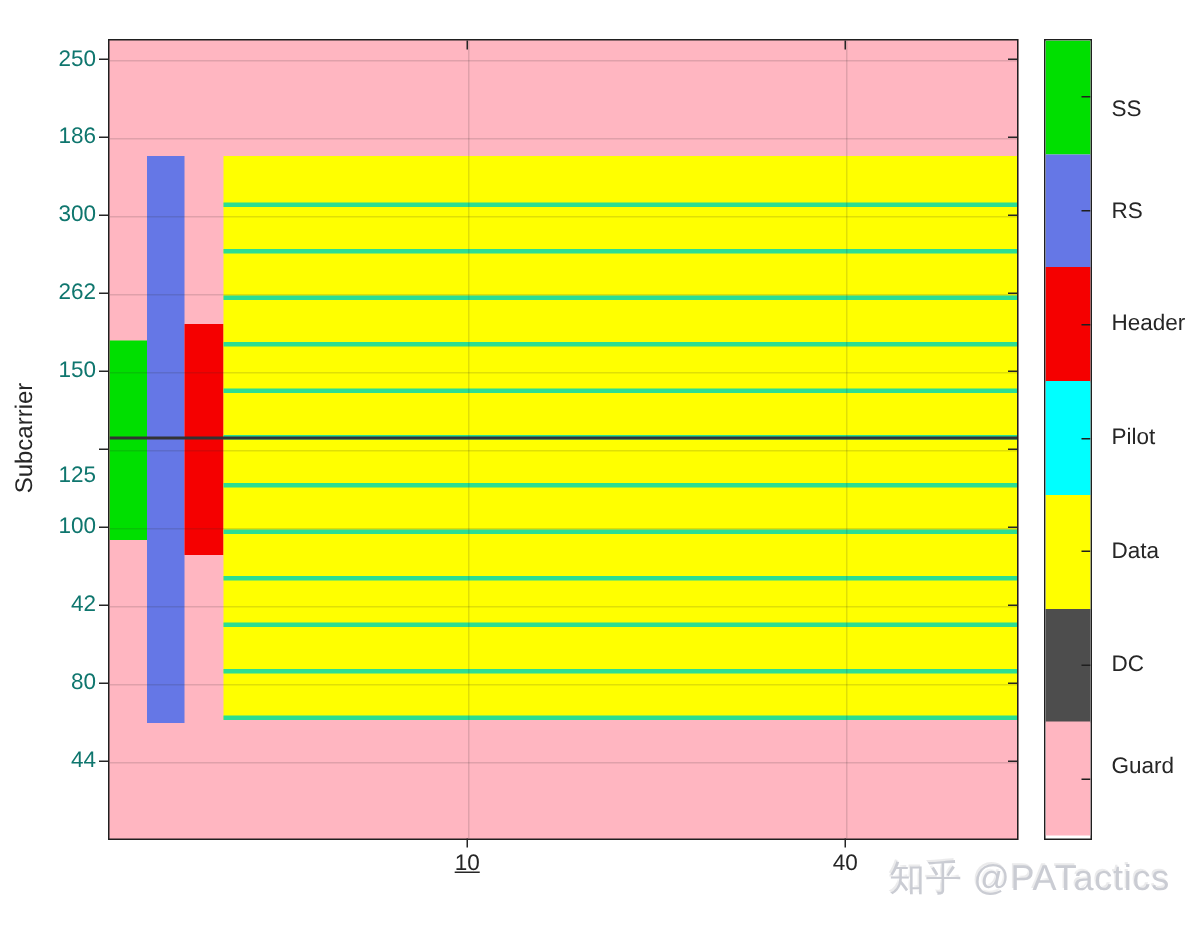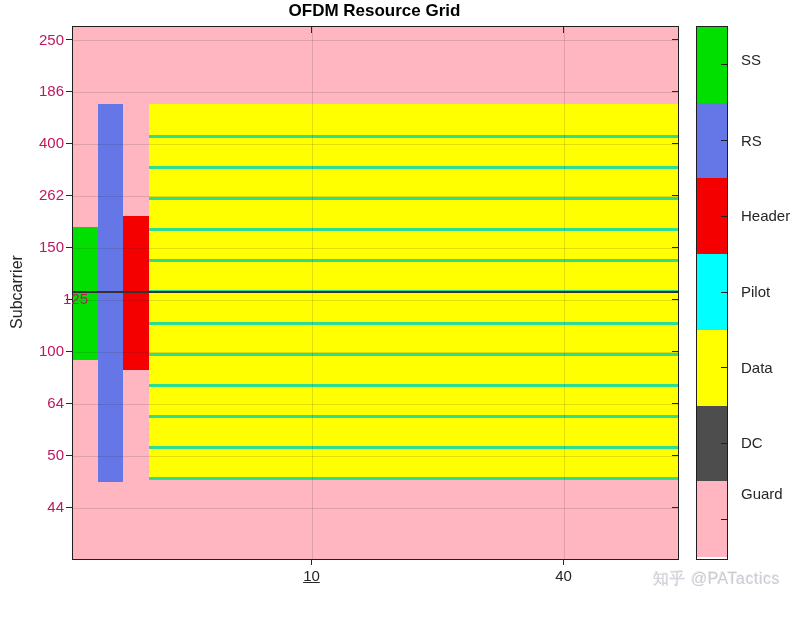--- a/index.html
+++ b/index.html
@@ -22,34 +22,33 @@
   #ylabel{
     position:absolute;left:17px;top:292px;white-space:nowrap;
     transform:translate(-50%,-50%) rotate(-90deg);
     font-size:16px;color:#262626;
   }
   #cbar{
     position:absolute;left:696px;top:26px;width:30px;height:532px;
     border:1px solid #1f1f1f;overflow:hidden;
   }
   #watermark{
-    position:absolute;right:18px;top:569px;font-size:16px;letter-spacing:.5px;
+    position:absolute;right:18px;top:569px;font-size:24px;letter-spacing:.5px;
     color:#caccd3;text-shadow:1px 1px 0 #ffffff,2px 2px 2px rgba(255,255,255,.9),-1px -1px 0 rgba(120,120,130,.15);
   }
-  .ytick-label{position:absolute;left:0;width:64px;text-align:right;font-size:15px;line-height:18px;color:#be185d;}
+  .ytick-label{position:absolute;left:0;width:64px;text-align:right;font-size:15px;line-height:18px;color:#0f766e;}
   .xtick-label{position:absolute;width:44px;text-align:center;font-size:15px;line-height:18px;color:#262626;}
   .cbar-label{position:absolute;left:741px;font-size:15px;line-height:18px;color:#262626;white-space:nowrap;}
   .tick{position:absolute;background:#262626;}
   .abs{position:absolute;}
 </style>
 </head>
 <body>
 
 <div id="fig">
-  <div id="title">OFDM Resource Grid</div>
   <div id="ylabel">Subcarrier</div>
   <div id="plot" style="background: rgb(255, 182, 193);">
       <div style="position: absolute; left: 0px; top: 199.5px; width: 25.2083px; height: 133px; background: rgb(0, 223, 0);"></div>
       <div style="position: absolute; left: 25.2083px; top: 76.8906px; width: 25.2083px; height: 378.219px; background: rgb(101, 119, 230);"></div>
       <div style="position: absolute; left: 50.4167px; top: 189.109px; width: 25.2083px; height: 153.781px; background: rgb(245, 0, 0);"></div>
       <div style="position: absolute; left: 75.625px; top: 76.8906px; width: 529.375px; height: 376.141px; background: rgb(255, 255, 0);"></div>
       <div style="position: absolute; left: 75.625px; top: 450.492px; width: 529.375px; height: 3px; background: rgb(43, 222, 146);"></div>
       <div style="position: absolute; left: 75.625px; top: 419.32px; width: 529.375px; height: 3px; background: rgb(43, 222, 146);"></div>
       <div style="position: absolute; left: 75.625px; top: 388.148px; width: 529.375px; height: 3px; background: rgb(43, 222, 146);"></div>
       <div style="position: absolute; left: 75.625px; top: 356.977px; width: 529.375px; height: 3px; background: rgb(43, 222, 146);"></div>
@@ -96,45 +95,45 @@
     <div class="tick abs" style="left: 310.979px; top: 27px; width: 1px; height: 6px;"></div>
     <div class="xtick-label" style="left: 289.479px; top: 567px; position: absolute; text-decoration: underline;">10</div>
     <div class="tick abs" style="left: 563.062px; top: 559px; width: 1px; height: 6px;"></div>
     <div class="tick abs" style="left: 563.062px; top: 27px; width: 1px; height: 6px;"></div>
     <div class="xtick-label" style="left: 541.562px; top: 567px; position: absolute;">40</div>
     <div class="tick abs" style="left: 66px; top: 506.586px; width: 6px; height: 1px;"></div>
     <div class="tick abs" style="left: 672px; top: 506.586px; width: 6px; height: 1px;"></div>
     <div class="ytick-label" style="top: 498.086px; position: absolute;">44</div>
     <div class="tick abs" style="left: 66px; top: 454.633px; width: 6px; height: 1px;"></div>
     <div class="tick abs" style="left: 672px; top: 454.633px; width: 6px; height: 1px;"></div>
-    <div class="ytick-label" style="top: 446.133px; position: absolute;">50</div>
+    <div class="ytick-label" style="top: 446.133px; position: absolute;">80</div>
     <div class="tick abs" style="left: 66px; top: 402.68px; width: 6px; height: 1px;"></div>
     <div class="tick abs" style="left: 672px; top: 402.68px; width: 6px; height: 1px;"></div>
-    <div class="ytick-label" style="top: 394.18px; position: absolute;">64</div>
+    <div class="ytick-label" style="top: 394.18px; position: absolute;">42</div>
     <div class="tick abs" style="left: 66px; top: 350.727px; width: 6px; height: 1px;"></div>
     <div class="tick abs" style="left: 672px; top: 350.727px; width: 6px; height: 1px;"></div>
     <div class="ytick-label" style="top: 342.227px; position: absolute;">100</div>
     <div class="tick abs" style="left: 66px; top: 298.773px; width: 6px; height: 1px;"></div>
     <div class="tick abs" style="left: 672px; top: 298.773px; width: 6px; height: 1px;"></div>
-    <div class="ytick-label" style="top: 290px; position: absolute; margin-left: 24px;">125</div>
+    <div class="ytick-label" style="top: 308px; position: absolute;">125</div>
     <div class="tick abs" style="left: 66px; top: 246.82px; width: 6px; height: 1px;"></div>
     <div class="tick abs" style="left: 672px; top: 246.82px; width: 6px; height: 1px;"></div>
     <div class="ytick-label" style="top: 238.32px; position: absolute;">150</div>
     <div class="tick abs" style="left: 66px; top: 194.867px; width: 6px; height: 1px;"></div>
     <div class="tick abs" style="left: 672px; top: 194.867px; width: 6px; height: 1px;"></div>
     <div class="ytick-label" style="top: 186.367px; position: absolute;">262</div>
     <div class="tick abs" style="left: 66px; top: 142.914px; width: 6px; height: 1px;"></div>
     <div class="tick abs" style="left: 672px; top: 142.914px; width: 6px; height: 1px;"></div>
-    <div class="ytick-label" style="top: 134.414px; position: absolute;">400</div>
+    <div class="ytick-label" style="top: 134.414px; position: absolute;">300</div>
     <div class="tick abs" style="left: 66px; top: 90.9609px; width: 6px; height: 1px;"></div>
     <div class="tick abs" style="left: 672px; top: 90.9609px; width: 6px; height: 1px;"></div>
     <div class="ytick-label" style="top: 82.4609px; position: absolute;">186</div>
     <div class="tick abs" style="left: 66px; top: 39.0078px; width: 6px; height: 1px;"></div>
     <div class="tick abs" style="left: 672px; top: 39.0078px; width: 6px; height: 1px;"></div>
     <div class="ytick-label" style="top: 30.5078px; position: absolute;">250</div>
-    <div class="cbar-label" style="top: 51px; position: absolute;">SS</div>
+    <div class="cbar-label" style="top: 64px; position: absolute;">SS</div>
     <div class="cbar-label" style="top: 131.571px; position: absolute;">RS</div>
     <div class="cbar-label" style="top: 207.286px; position: absolute;">Header</div>
     <div class="cbar-label" style="top: 283px; position: absolute;">Pilot</div>
     <div class="cbar-label" style="top: 358.714px; position: absolute;">Data</div>
     <div class="cbar-label" style="top: 434.429px; position: absolute;">DC</div>
-    <div class="cbar-label" style="top: 485px; position: absolute;">Guard</div>
+    <div class="cbar-label" style="top: 502px; position: absolute;">Guard</div>
   </div>
 
 </body></html>

